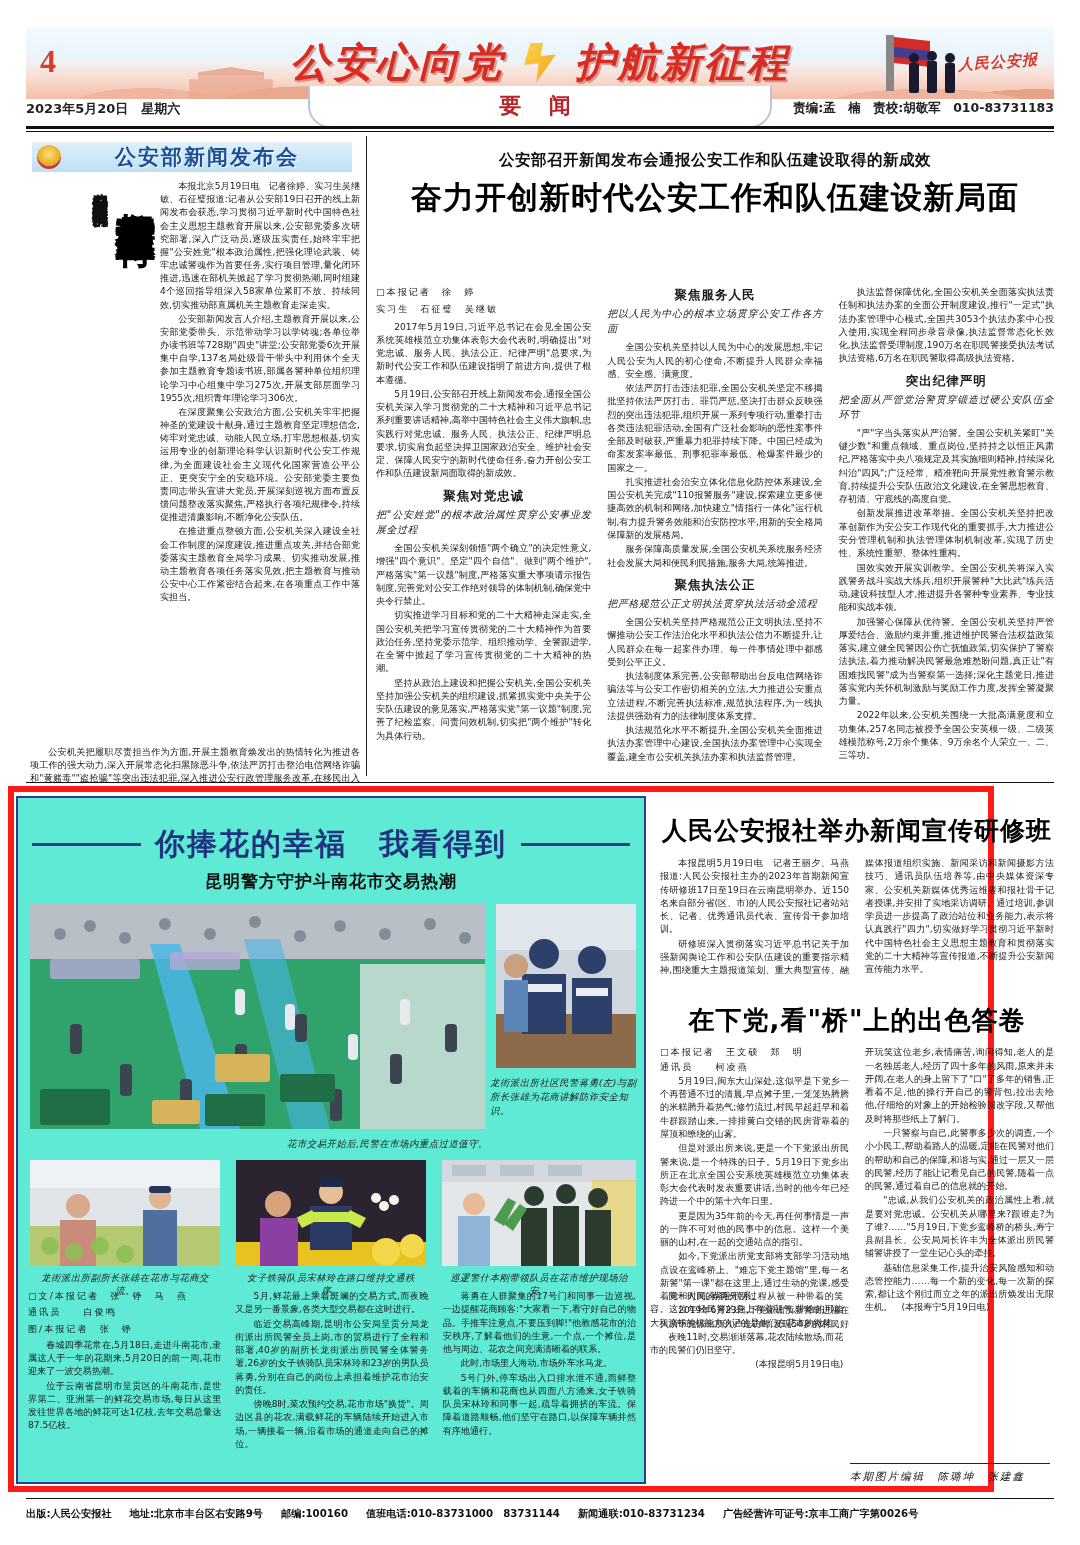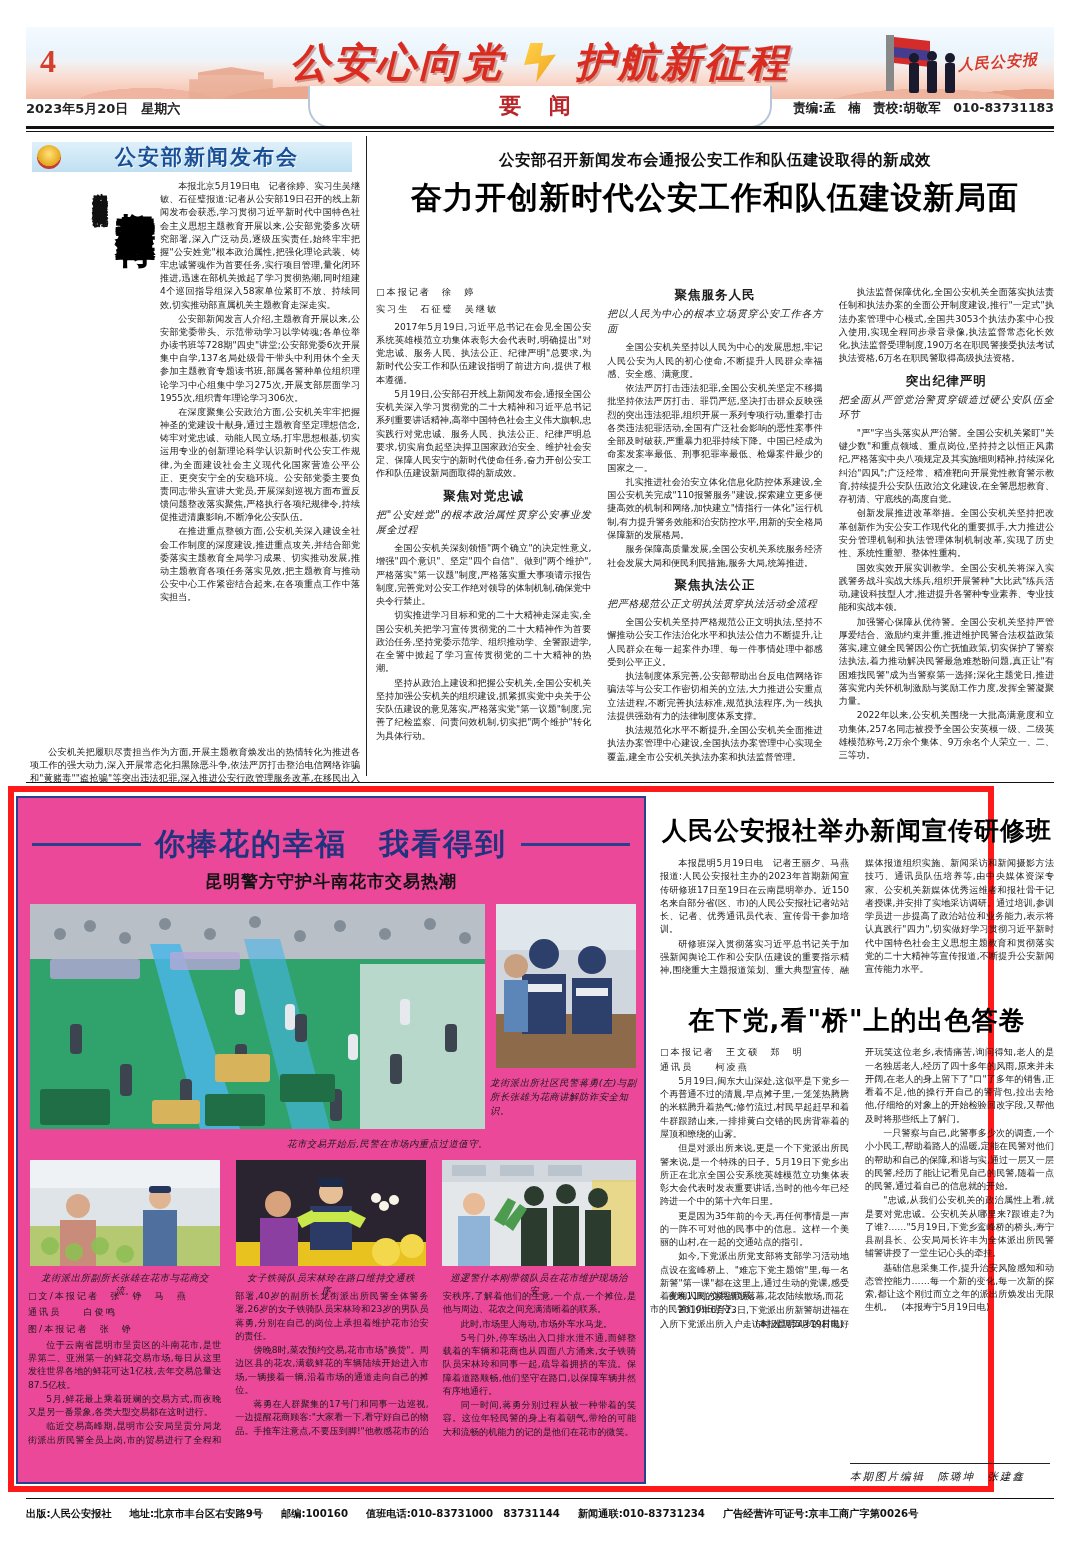--- a/index.html
+++ b/index.html
@@ -172,21 +172,21 @@
 
   .rule-mid{position:absolute;left:26px;top:782px;width:1028px;height:1px;background:#111;}
 
   
   .redbox{
     position:absolute;left:8px;top:786px;width:986px;height:706px;
     border:6px solid #ff1a1a;box-sizing:border-box;background:#fff;
   }
   .feat{
     position:absolute;left:16px;top:796px;width:630px;height:688px;
-    border:2px solid #2b3f8f;box-sizing:border-box;background:#ec4899;
+    border:2px solid #2b3f8f;box-sizing:border-box;background:#5eead4;
   }
   .feat-title-row{
     position:relative;height:60px;margin-top:16px;display:flex;
     align-items:center;justify-content:center;
   }
   .feat-title-row .dash{
     width:110px;height:3px;background:#2b3f8f;margin:0 14px;
   }
   .feat-title{
     font-family:"DejaVu Sans",sans-serif;font-weight:700;
@@ -515,20 +515,21 @@
     </div>
 
     <div class="cap" style="left:14px;top:474px;width:186px;text-align:center;">龙街派出所副所长张雄在花市与花商交流。</div>
     <div class="cap" style="left:220px;top:474px;width:186px;text-align:center;">女子铁骑队员宋林玲在路口维持交通秩序。</div>
     <div class="cap" style="left:426px;top:474px;width:190px;text-align:center;">巡逻警什本刚带领队员在花市维护现场治安。</div>
 
     <div class="feat-body">
       <p class="byline">□文/本报记者　张　铮　马　燕</p>
       <p class="byline">通讯员　　白俊鸣</p>
       <p class="byline">图/本报记者　张　铮</p>
+      <p>春城四季花常在,5月18日,走进斗南花市,隶属这人于一年的花期来,5月20日的前一周,花市迎来了一波交易热潮。</p>
       <p>位于云南省昆明市呈贡区的斗南花市,是世界第二、亚洲第一的鲜花交易市场,每日从这里发往世界各地的鲜花可达1亿枝,去年交易总量达87.5亿枝。</p>
       <p>5月,鲜花最上乘着斑斓的交易方式,而夜晚又是另一番景象,各类大型交易都在这时进行。</p>
       <p>临近交易高峰期,昆明市公安局呈贡分局龙街派出所民警全员上岗,市的贸易进行了全程和部署,40岁的副所长龙街派出所民警全体警务署,26岁的女子铁骑队员宋林玲和23岁的男队员蒋勇,分别在自己的岗位上承担着维护花市治安的责任。</p>
       <p>傍晚8时,菜农预约交易,花市市场"换货"。周边区县的花农,满载鲜花的车辆陆续开始进入市场,一辆接着一辆,沿着市场的通道走向自己的摊位。</p>
       <p>蒋勇在人群聚集的17号门和同事一边巡视,一边提醒花商顾客:"大家看一下,看守好自己的物品。手推车注意点,不要压到脚!"他教感花市的治安秩序,了解着他们的生意,一个点,一个摊位,是他与周边、花农之间充满清晰着的联系。</p>
       <p>此时,市场里人海动,市场外车水马龙。</p>
       <p>5号门外,停车场出入口排水泄不通,而鲜整载着的车辆和花商也从四面八方涌来,女子铁骑队员宋林玲和同事一起,疏导着拥挤的车流。保障着道路顺畅,他们坚守在路口,以保障车辆井然有序地通行。</p>
       <p>同一时间,蒋勇分别过程从被一种带着的笑容。这位年轻民警的身上有着朝气,带给的可能大和流畅的机能力的记的是他们在花市的微笑。</p>
       <p>夜晚11时,交易渐渐落幕,花农陆续散场,而花市的民警们仍旧坚守。</p>
       <p class="dateline">(本报昆明5月19日电)</p>

